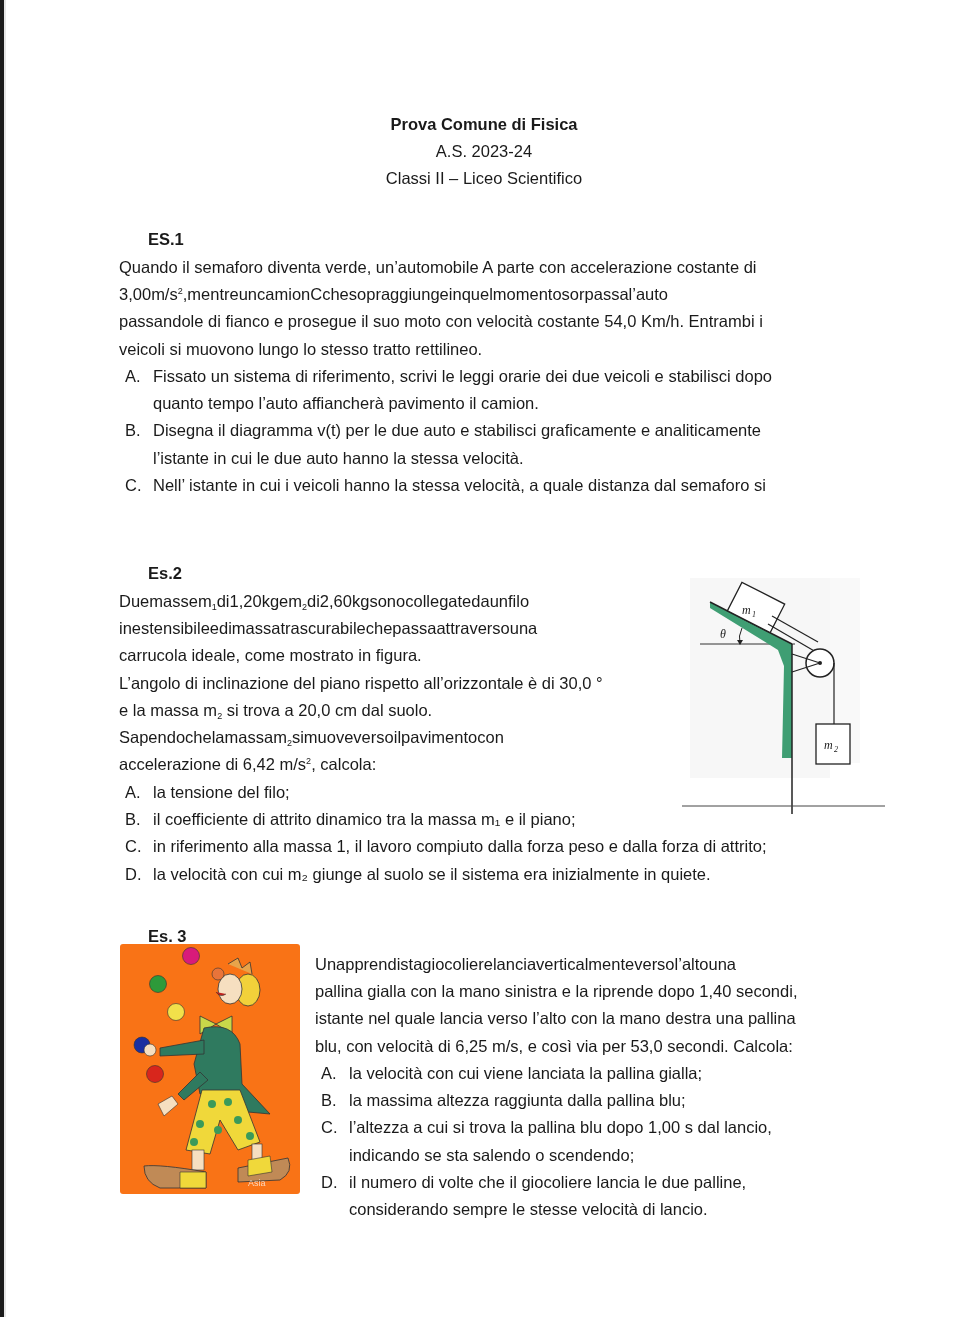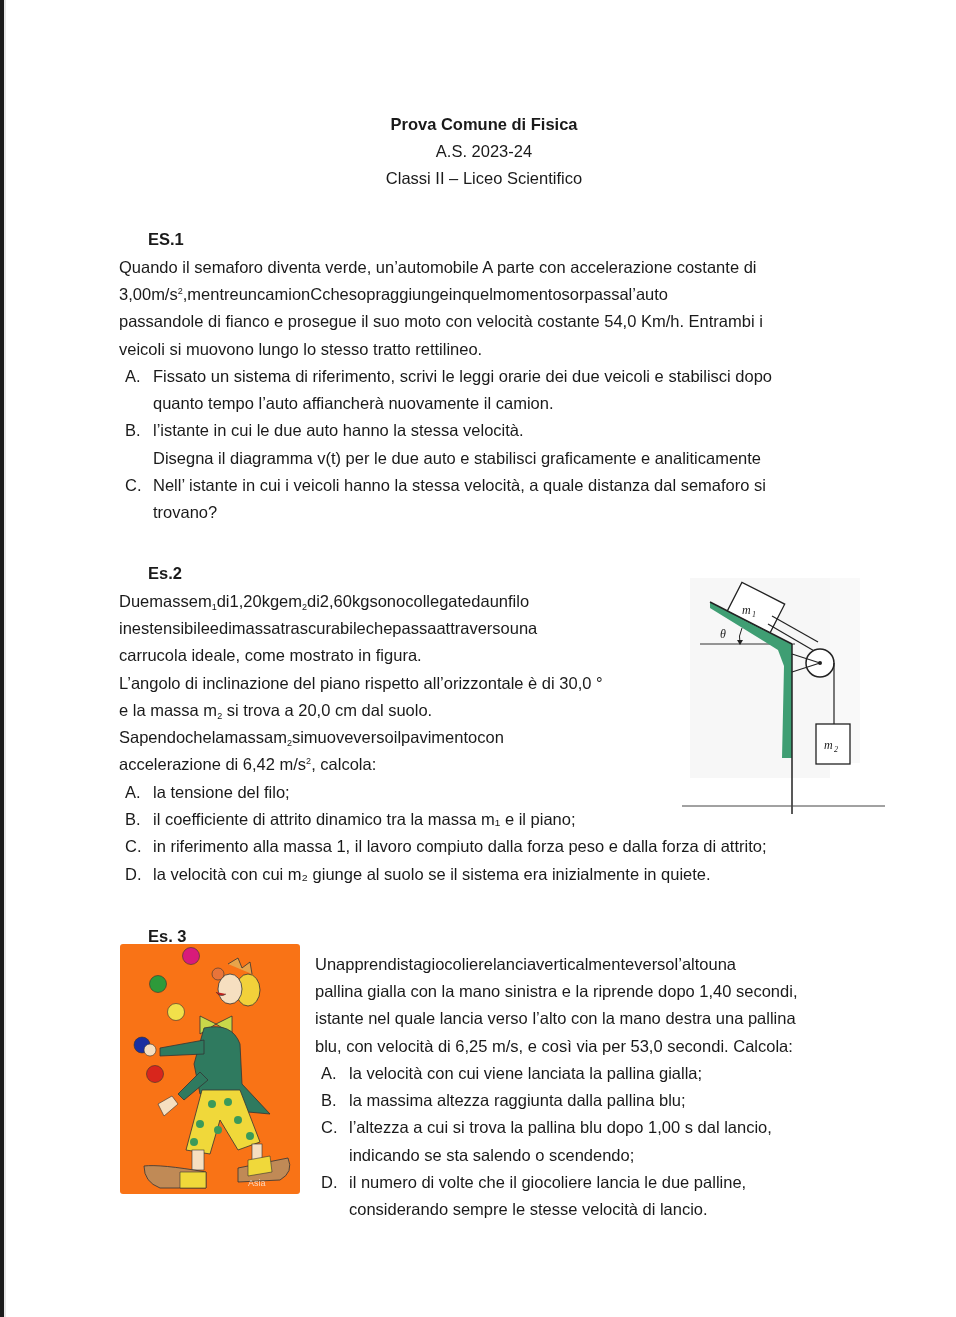--- a/index.html
+++ b/index.html
@@ -69,31 +69,30 @@
     <div class="justify-line">
         <span>passandole di fianco e prosegue il suo moto con velocità costante 54,0 Km/h. Entrambi i</span>
       </div>
     <div class="line">veicoli  si muovono lungo lo stesso tratto rettilineo.</div>
   </div>
 
   <ol class="items text" style="left:119px; top:363px; width:730px;">
     <li>
       <span class="marker">A.</span>
       <span class="cont justify-line">Fissato un sistema di riferimento, scrivi le leggi orarie dei due veicoli e stabilisci dopo</span>
-      <span class="cont">quanto tempo l’auto affiancherà nuovamente il camion.</span>
+      <span class="cont">quanto tempo l’auto affiancherà pavimento il camion.</span>
     </li>
     <li>
       <span class="marker">B.</span>
+      <span class="cont">Disegna il diagramma v(t) per le due auto e stabilisci graficamente e analiticamente</span>
       <span class="cont">l’istante in cui le due auto hanno la stessa velocità.</span>
-      <span class="cont">Disegna il diagramma v(t) per le due auto e stabilisci graficamente e analiticamente</span>
     </li>
     <li>
       <span class="marker">C.</span>
       <span class="cont">Nell’ istante in cui i veicoli hanno la stessa velocità, a quale distanza dal semaforo si</span>
-      <span class="cont">trovano?</span>
     </li>
   </ol>
 
   <div class="section-label" style="left:119px; top:564px;text-align:center;">Es.2</div>
 
   <div class="para text" style="left:119px; top:588px; width:547px;">
     <div class="justify-line">
       <span>Due</span>
         <span>masse</span>
         <span>m<sub class="s">1</sub></span>

